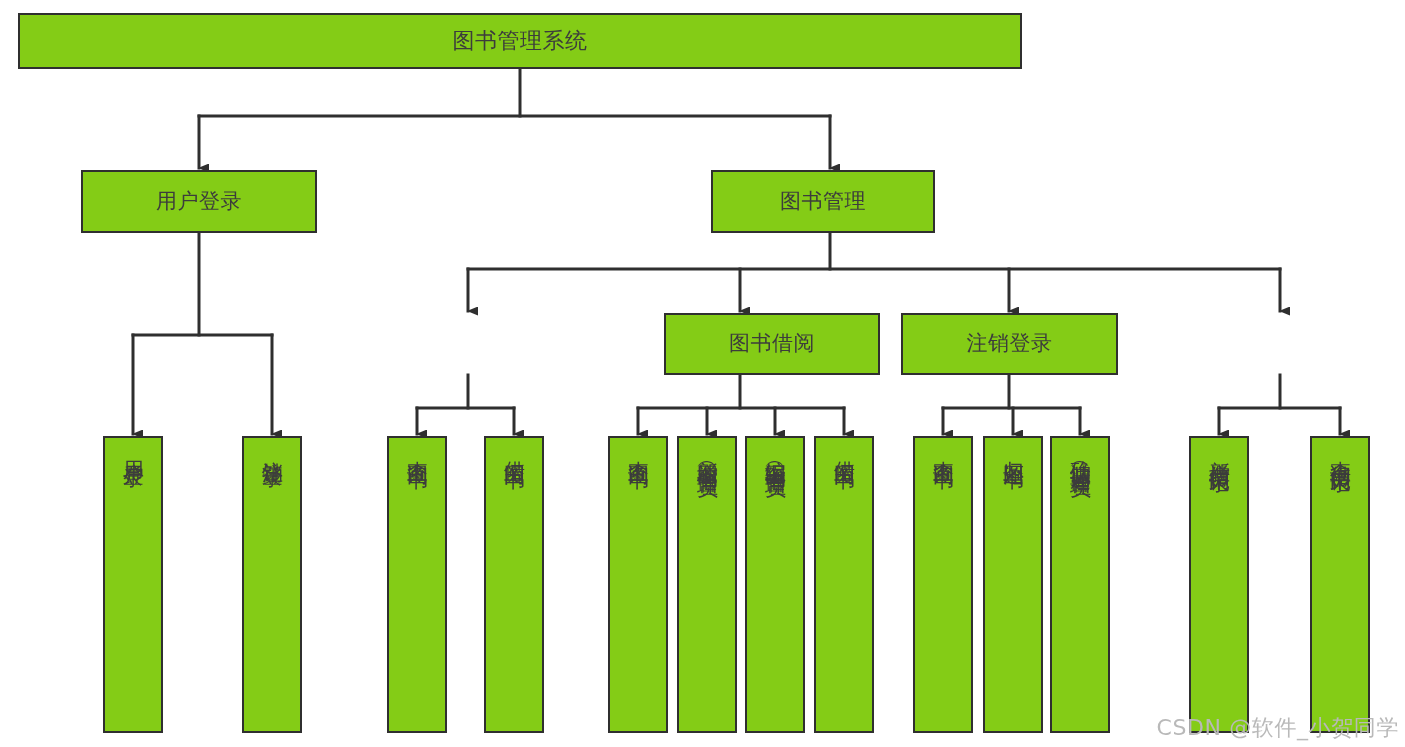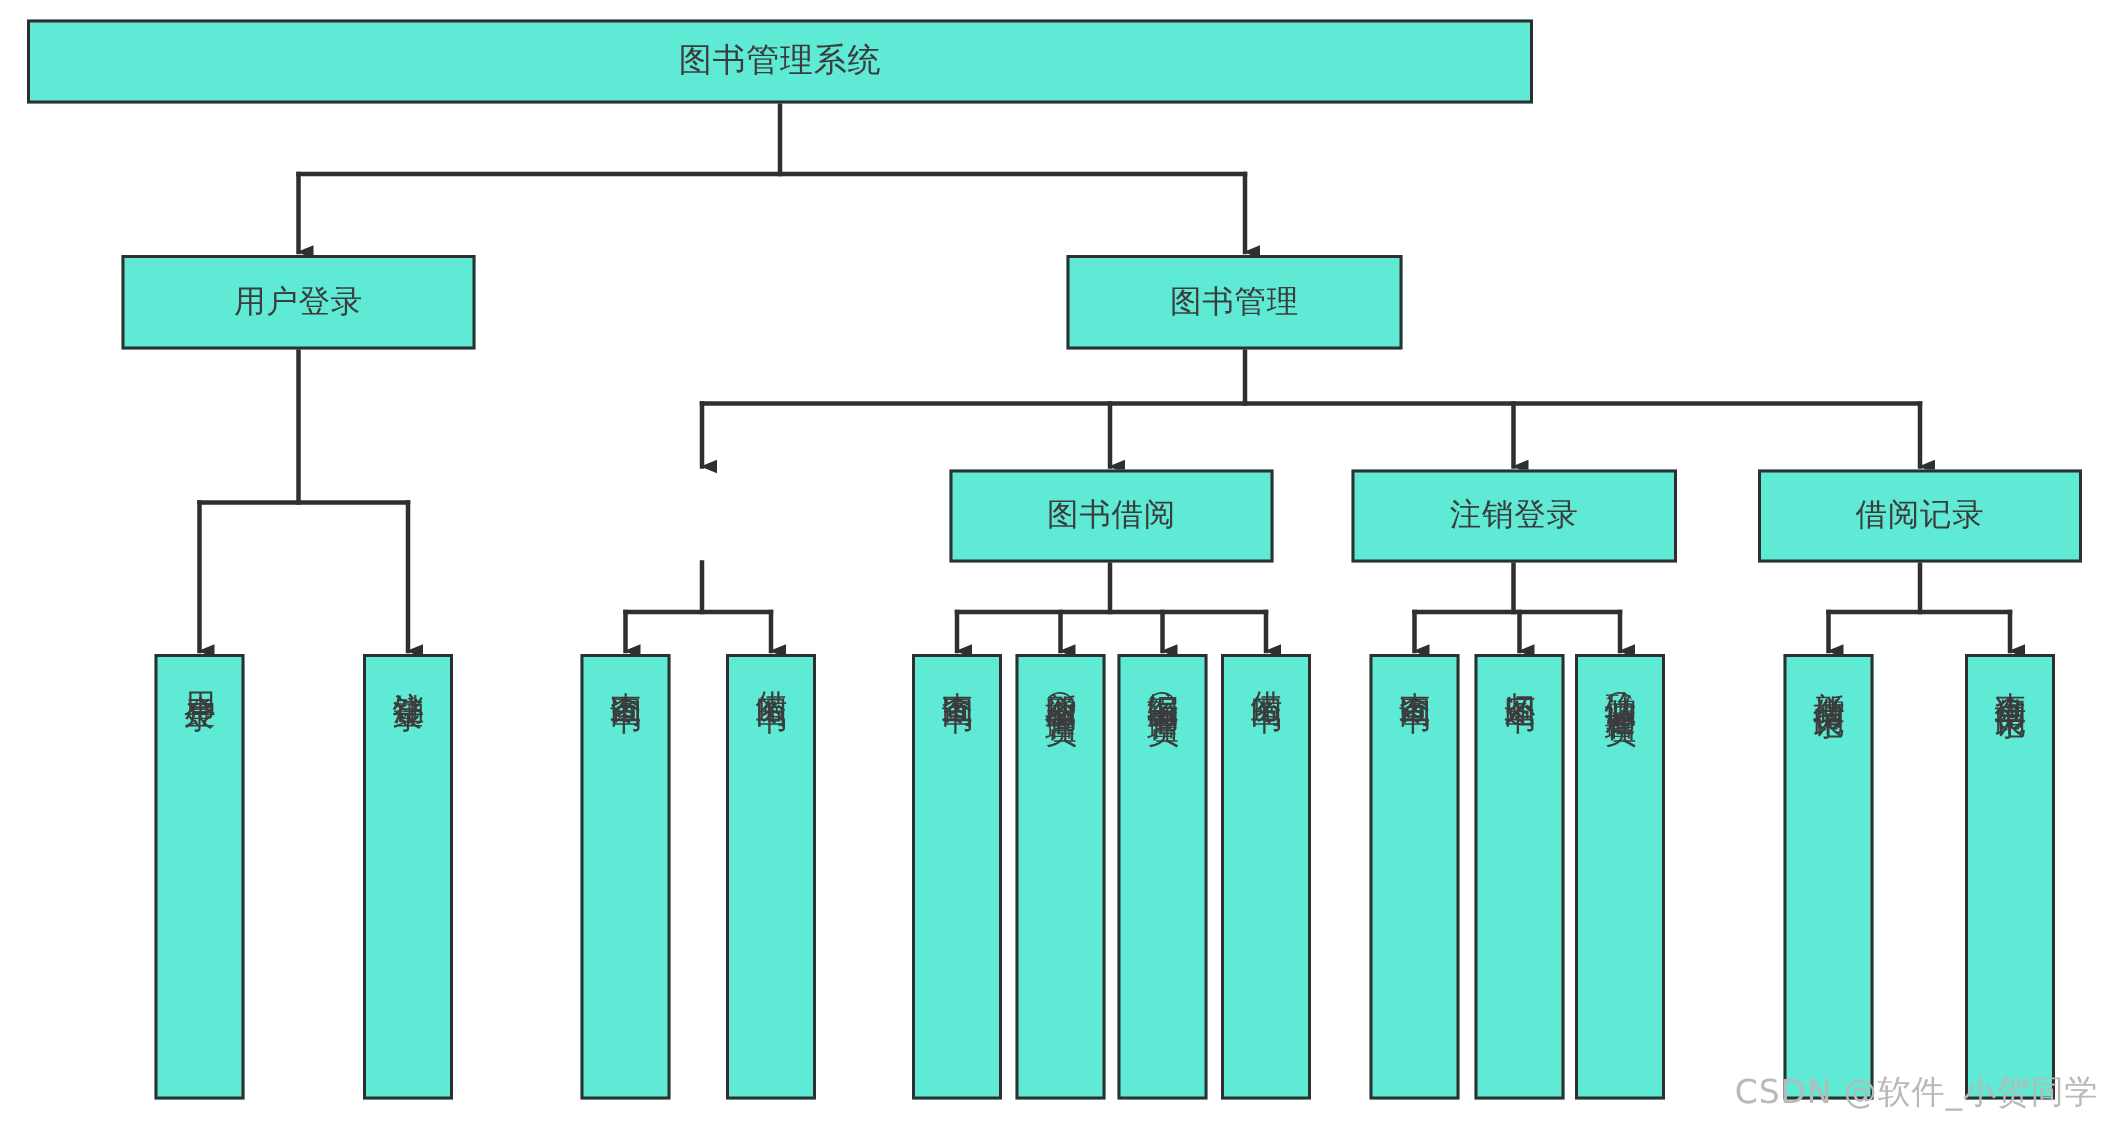--- a/index.html
+++ b/index.html
@@ -25,21 +25,21 @@
     left: 0;
     top: 0;
     width: 1405px;
     height: 747px;
     pointer-events: none;
   }
   .node {
     position: absolute;
     box-sizing: border-box;
     border: 2.5px solid #2f2f2f;
-    background: #5eead4;
+    background: #84cc16;
     display: flex;
     align-items: center;
     justify-content: center;
     color: #3c3c3c;
   }
   .node.horiz {
     font-size: 21px;
     letter-spacing: 0.5px;
     line-height: 1.2;
   }
@@ -131,28 +131,25 @@
     <span>图书管理系统</span>
   </div>
 
   <div class="node horiz" style="left:81px; top:170px; width:236px; height:63px;">
     <span>用户登录</span>
   </div>
   <div class="node horiz" style="left:711px; top:170px; width:224px; height:63px;">
     <span>图书管理</span>
   </div>
 
-  <div class="node horiz" style="left:633px; top:313px; width:216px; height:62px;">
+  <div class="node horiz" style="left:664px; top:313px; width:216px; height:62px;">
     <span>图书借阅</span>
   </div>
   <div class="node horiz" style="left:901px; top:313px; width:217px; height:62px;">
     <span>注销登录</span>
-  </div>
-  <div class="node horiz" style="left:1172px; top:313px; width:216px; height:62px;">
-    <span>借阅记录</span>
   </div>
 
   <div class="node vert" style="left:103px; top:436px; width:60px; height:297px;">
     <span class="vlabel">用户登录</span>
   </div>
   <div class="node vert" style="left:242px; top:436px; width:60px; height:297px;">
     <span class="vlabel">注销登录</span>
   </div>
   <div class="node vert" style="left:387px; top:436px; width:60px; height:297px;">
     <span class="vlabel">查询图书</span>

